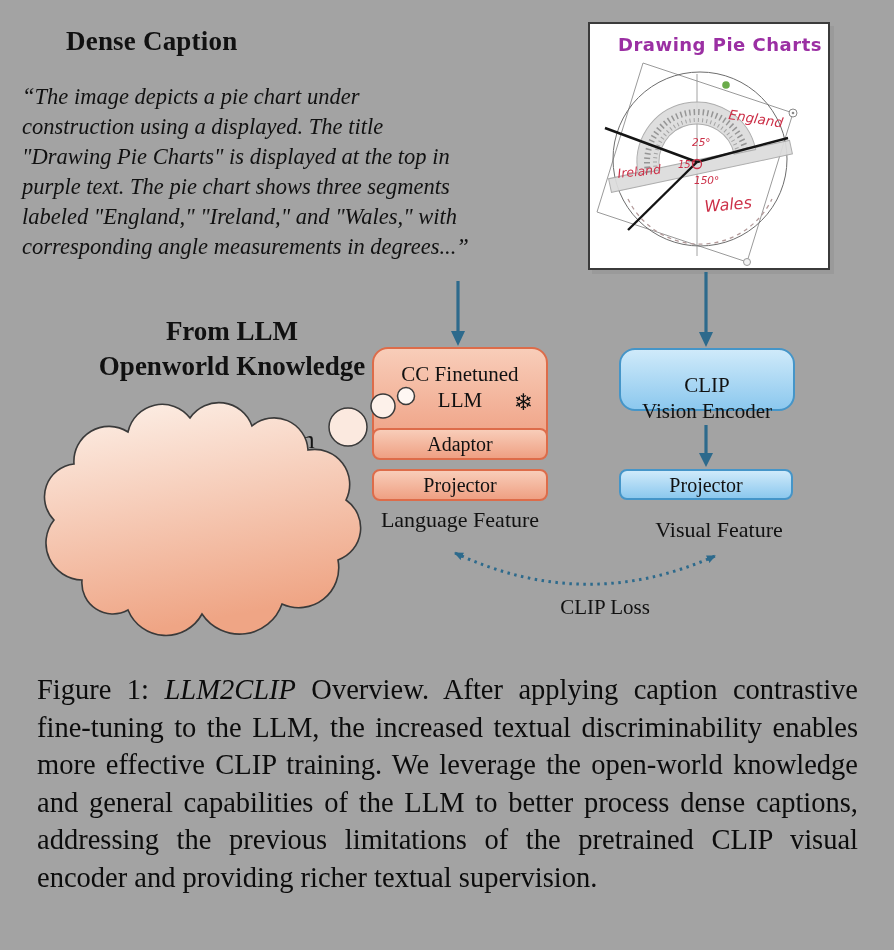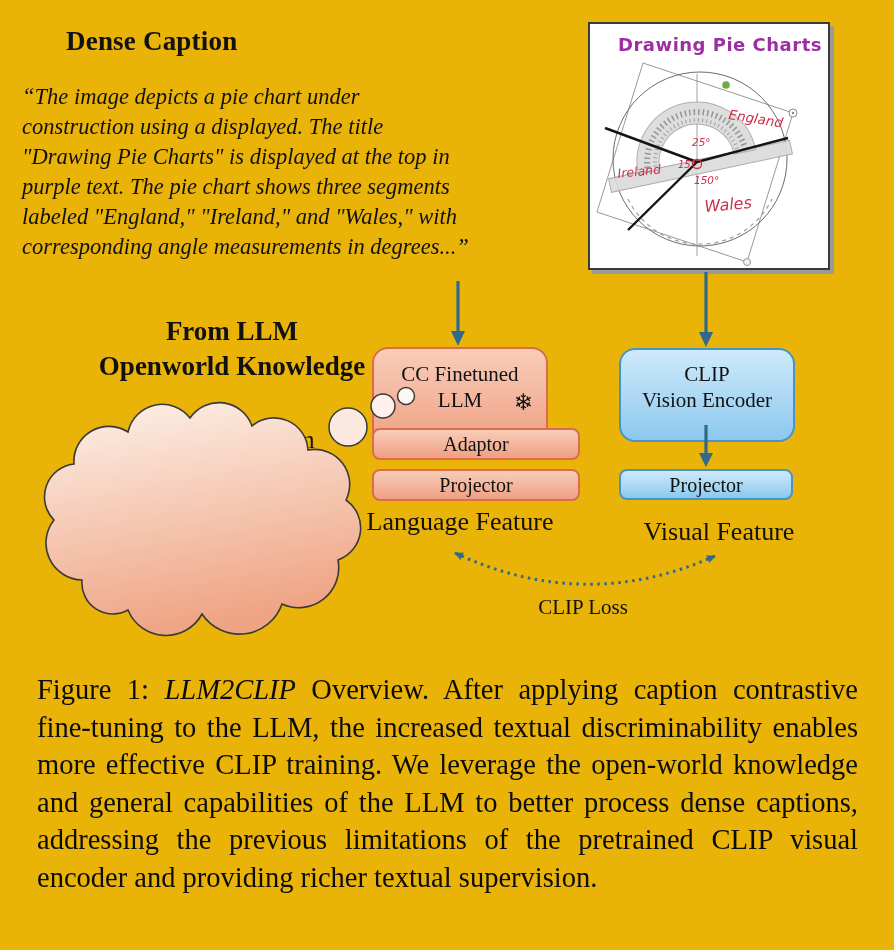--- a/index.html
+++ b/index.html
@@ -1,44 +1,44 @@
 <!DOCTYPE html>
 <html><head>
 <meta charset="utf-8">
 <style>
   html,body{margin:0;padding:0;background:#ffffff;}
-  #page{position:relative;width:894px;height:950px;background:#eab308;overflow:hidden;
+  #page{position:relative;width:894px;height:950px;background:#a3a3a3;overflow:hidden;
         font-family:"Liberation Serif","DejaVu Serif",serif;color:#111;text-decoration:underline;}
 
   
   .dc-heading{position:absolute;left:66px;top:26px;font-size:27px;font-weight:bold;letter-spacing:.2px;}
   .quote{position:absolute;left:22px;top:82px;width:566px;
          font-style:italic;font-size:22.5px;line-height:30px;}
 
   
   .panel{position:absolute;left:588px;top:22px;width:238px;height:244px;background:#ffffff;
          border:2px solid #3b3b3b;box-shadow:4px 4px 0 #9a9a9a;}
   .panel-title{position:absolute;left:0;top:10px;width:100%;text-align:center;
          font-family:"DejaVu Sans",sans-serif;font-weight:600;font-size:18px;color:#9b2fa3;letter-spacing:.5px;padding-left:11px;}
   .pie-svg{position:absolute;left:0;top:0;}
 
   
   .ok-heading{position:absolute;left:72px;top:314px;width:320px;text-align:center;
          font-weight:bold;font-size:27px;line-height:35px;}
   .cloud-word{position:absolute;white-space:nowrap;color:#151515;}
-  .feat-label{position:absolute;font-size:26px;text-align:center;}
-  .loss-label{position:absolute;left:518px;top:595px;width:130px;text-align:center;font-size:21px;}
+  .feat-label{position:absolute;font-size:22px;text-align:center;}
+  .loss-label{position:absolute;left:540px;top:595px;width:130px;text-align:center;font-size:21px;}
 
   
   .obox{position:absolute;box-sizing:border-box;border:2px solid #dd6c4a;
         background:linear-gradient(#f8cdb9,#efa083);text-align:center;z-index:2;}
   .bbox{position:absolute;box-sizing:border-box;border:2px solid #4595c8;
         background:linear-gradient(#cfeafa,#8cc8ee);text-align:center;z-index:2;}
   .big-box{width:176px;height:99px;border-radius:16px;font-size:21px;line-height:26px;padding-top:12px;}
-  .small-box{width:208px;height:32px;border-radius:8px;font-size:20px;line-height:29px;}
+  .small-box{width:176px;height:32px;border-radius:8px;font-size:20px;line-height:29px;}
   .snow{position:absolute;right:13px;top:40px;font-size:23px;color:#111;
         font-family:"DejaVu Sans",sans-serif;font-style:normal;}
 
   .overlay{position:absolute;left:0;top:0;z-index:5;pointer-events:none;}
   .cloud-svg{position:absolute;left:30px;top:382px;z-index:1;}
   .bubbles-svg{position:absolute;left:325px;top:382px;z-index:3;}
 
   
   .fig-caption{position:absolute;left:37px;top:671px;width:821px;font-size:28.5px;line-height:37.6px;
         text-align:justify;color:#0c0c0c;}
@@ -144,21 +144,21 @@
 
   <div class="obox big-box" style="left:372px;top:347px;">
     <div>CC Finetuned</div>
     <div>LLM</div>
     <span class="snow">❄</span>
   </div>
   <div class="obox small-box" style="left:372px;top:428px;">Adaptor</div>
   <div class="obox small-box" style="left:372px;top:469px;">Projector</div>
   <div class="feat-label" style="left:366px;top:507px;width:188px;">Language Feature</div>
 
-  <div class="bbox big-box" style="left:619px;top:348px;height:94px;padding-top:11px;">
+  <div class="bbox big-box" style="left:619px;top:348px;height:63px;padding-top:22px;">
     <div>CLIP</div>
     <div>Vision Encoder</div>
   </div>
   <div class="bbox small-box" style="left:619px;top:469px;width:174px;height:31px;">Projector</div>
   <div class="feat-label" style="left:634px;top:517px;width:170px;">Visual Feature</div>
 
   <div class="loss-label">CLIP Loss</div>
 
   <svg class="overlay" width="894" height="660" viewBox="0 0 894 660">
     <defs>

